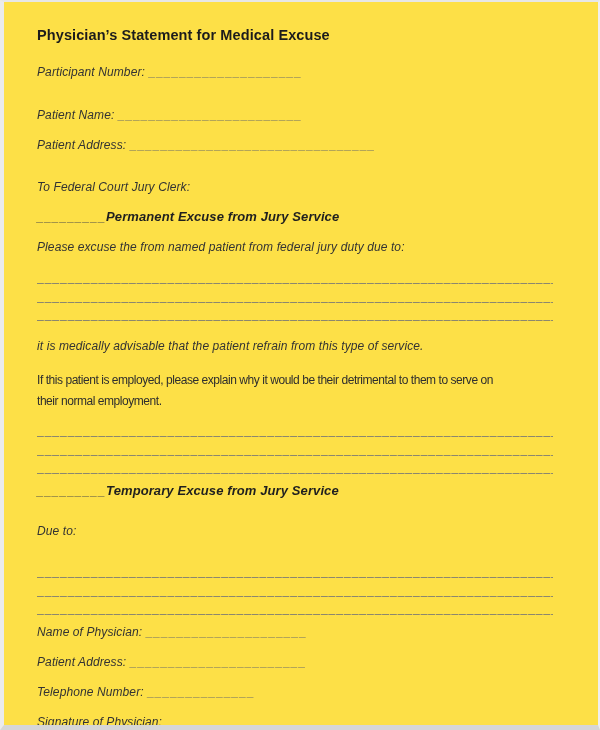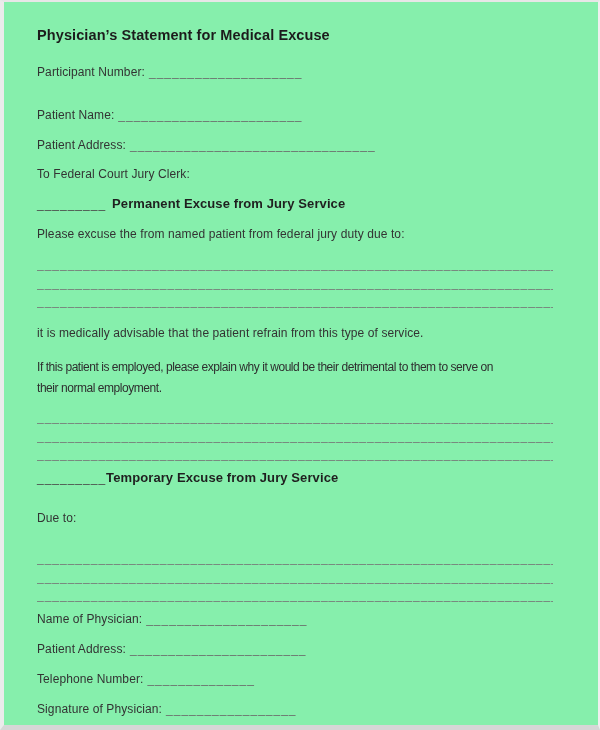--- a/index.html
+++ b/index.html
@@ -6,21 +6,21 @@
     margin: 0;
     padding: 0;
     background: #ffffff;
     font-family: "Liberation Sans", sans-serif;
   }
   .page {
     position: relative;
     width: 600px;
     height: 730px;
     box-sizing: border-box;
-    background: #86efac;
+    background: #fde047;
     border-top: 2px solid #e7e7e7;
     border-left: 4px solid #ebebeb;
     border-right: 2px solid #efefef;
     border-bottom: 5px solid #d6d6d6;
     overflow: hidden;
   }
   .content {
     box-sizing: border-box;
     width: 100%;
     height: 100%;
@@ -31,56 +31,56 @@
     letter-spacing: 0.1px;
   }
   h1.title {
     margin: 4px 0 0 0;
     font-size: 14.5px;
     line-height: 18px;
     font-weight: bold;
     color: #1c1c1c;
     letter-spacing: 0.1px;
   }
-  .row { white-space: nowrap; }
+  .row { white-space: nowrap; font-style: italic; }
   .label { color: #333333; }
   .blank {
     color: #6b6b6b;
     letter-spacing: 1px;
     margin-left: 4px;
   }
   .section-heading { font-weight: normal; }
   .section-heading .blank-prefix {
     color: #4a4a4a;
     letter-spacing: 1px;
     font-weight: normal;
   }
   .section-heading .heading-text {
     font-weight: bold;
     color: #1f1f1f;
     font-size: 13px;
   }
-  .section-heading.gap .heading-text { margin-left: 6px; }
+  .section-heading.gap .heading-text { margin-left: 0; }
   .rule {
     width: 100%;
     height: 16px;
     overflow: hidden;
     white-space: nowrap;
     color: #777777;
     letter-spacing: 1px;
   }
   .para { line-height: 21px; white-space: nowrap; }
   .para .pline { letter-spacing: -0.45px; }
   
   .mt20 { margin-top: 20px; }
   .mt18 { margin-top: 24px; }
   .mt16 { margin-top: 16px; }
   .mt15 { margin-top: 27px; }
   .mt14 { margin-top: 14px; }
-  .mt13 { margin-top: 13px; }
+  .mt13 { margin-top: 26px; }
   .mt12 { margin-top: 8px; }
   .mt10 { margin-top: 10px; }
   .mt3  { margin-top: 3px; }
   .mt2  { margin-top: 2px; }
 </style>
 </head>
 <body>
 
 <div class="page">
   <div class="content">

